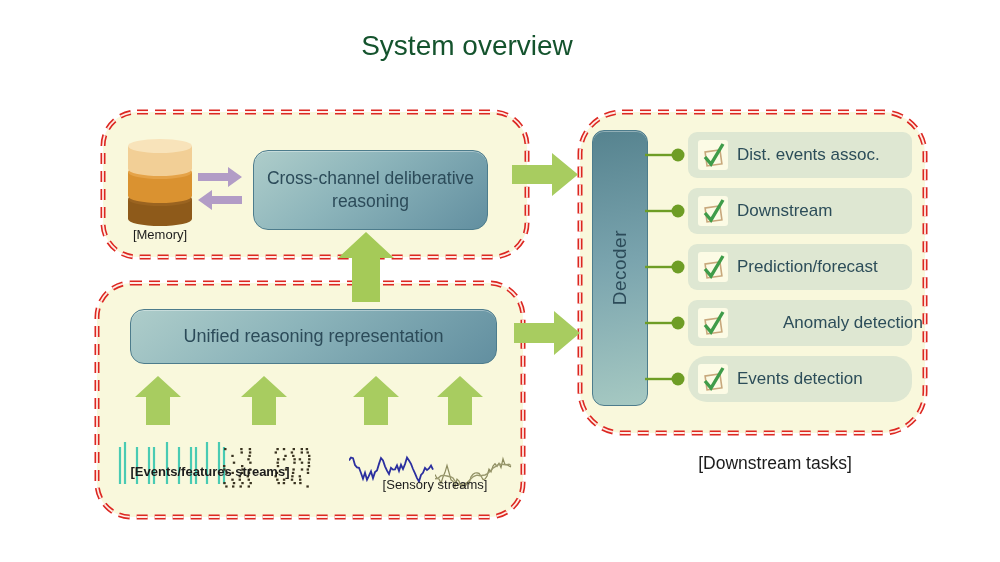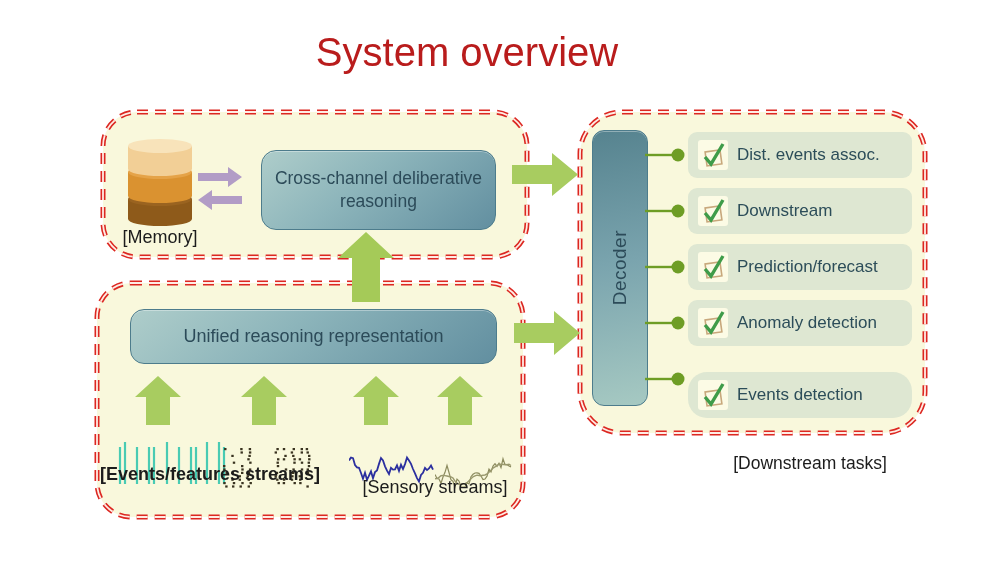--- a/index.html
+++ b/index.html
@@ -1,30 +1,30 @@
 <!DOCTYPE html>
 <html><head>
 <meta charset="utf-8">
 <style>
   html,body{margin:0;padding:0;background:#fff;}
   #canvas{position:relative;width:1000px;height:562px;background:#ffffff;overflow:hidden;
           font-family:"Liberation Sans",sans-serif;}
   .abs{position:absolute;}
-  #title{left:467px;top:30px;transform:translateX(-50%);font-size:40px;color:#b91c1c;white-space:nowrap;}
+  #title{left:467px;top:30px;transform:translateX(-50%);font-size:28px;color:#14532d;white-space:nowrap;}
   .panel{background:#f9f8dc;position:absolute;}
   .dash-svg{position:absolute;left:-4px;top:-4px;overflow:visible;pointer-events:none;}
   .bluebox{position:absolute;display:flex;align-items:center;justify-content:center;text-align:center;
            color:#2c4b59;font-size:17.5px;line-height:1.32;
            border:1px solid #4d7c8c;border-radius:15px;
            background:linear-gradient(140deg,#aecdca 0%,#8db5bb 42%,#628fa0 100%);
            box-shadow:inset 0 1px 0 rgba(255,255,255,.35);}
   #decoder-box{left:592px;top:130px;width:54px;height:274px;border-radius:12px;
            background:linear-gradient(170deg,#56838f 0%,#7aa4ae 48%,#a6c9c2 100%);font-size:19px;}
   #decoder-box span{writing-mode:vertical-rl;transform:rotate(180deg);letter-spacing:.5px;}
-  .lbl{position:absolute;color:#1c1c1c;font-size:18px;text-align:center;white-space:nowrap;}
+  .lbl{position:absolute;color:#1c1c1c;font-size:13px;text-align:center;white-space:nowrap;}
   .task-row{position:absolute;left:688px;width:224px;height:46px;background:#dee7d2;border-radius:9px;
             display:flex;align-items:center;padding-left:10px;box-sizing:border-box;}
   .task-row .tick-tile{width:30px;height:30px;background:#fcfbe5;border-radius:3px;flex:0 0 auto;
             display:flex;align-items:center;justify-content:center;}
   .task-row .task-label{margin-left:9px;color:#2c4d59;font-size:17px;white-space:nowrap;}
 </style>
 </head>
 <body>
 
 <div id="canvas">
@@ -63,21 +63,21 @@
     <rect x="4" y="10" width="64" height="23" fill="#f2cf96"></rect>
     <ellipse cx="36" cy="10" rx="32" ry="7" fill="#f8e3ba"></ellipse>
   </svg>
   <div class="lbl" style="left:112px;top:227px;width:96px;">[Memory]</div>
 
   <svg class="abs" style="left:198px;top:166px;" width="46" height="46">
     <polygon fill="#b29cc6" points="0,7 30,7 30,1 44,11 30,21 30,15 0,15"></polygon>
     <polygon fill="#b29cc6" points="44,30 14,30 14,24 0,34 14,44 14,38 44,38"></polygon>
   </svg>
 
-  <div class="bluebox" style="left:253px;top:150px;width:233px;height:78px;margin-left:8px;">
+  <div class="bluebox" style="left:253px;top:150px;width:233px;height:78px;">
     <span style="display:block;width:215px;">Cross-channel deliberative reasoning</span>
   </div>
 
   <div class="bluebox" style="left:130px;top:309px;width:365px;height:53px;border-radius:14px;font-size:18px;">
     <span>Unified reasoning representation</span>
   </div>
 
   <svg class="abs" style="left:512px;top:151px;" width="68" height="47">
     <polygon fill="#a8cc60" points="0,14 40,14 40,2 66,23.5 40,45 40,33 0,33"></polygon>
   </svg>
@@ -246,34 +246,34 @@
   </div>
   <div class="task-row" style="top:244px;text-align:right;">
     <span class="tick-tile">
       <svg width="30" height="30">
           <rect x="8" y="11" width="15" height="14" fill="none" stroke="#c8a87c" stroke-width="1.6" transform="rotate(-8 15 18)"></rect>
           <path d="M7,17 L13,24 L25,4" fill="none" stroke="#3f9c49" stroke-width="3.4"></path>
         </svg>
     </span>
     <span class="task-label">Prediction/forecast</span>
   </div>
-  <div class="task-row" style="top:300px;">
+  <div class="task-row" style="top:300px;gap:46px;">
     <span class="tick-tile">
       <svg width="30" height="30">
           <rect x="8" y="11" width="15" height="14" fill="none" stroke="#c8a87c" stroke-width="1.6" transform="rotate(-8 15 18)"></rect>
           <path d="M7,17 L13,24 L25,4" fill="none" stroke="#3f9c49" stroke-width="3.4"></path>
         </svg>
     </span>
     <span class="task-label">Anomaly detection</span>
   </div>
-  <div class="task-row" style="top:372px;border-radius:19px;">
+  <div class="task-row" style="top:356px;border-radius:19px;">
     <span class="tick-tile">
       <svg width="30" height="30">
           <rect x="8" y="11" width="15" height="14" fill="none" stroke="#c8a87c" stroke-width="1.6" transform="rotate(-8 15 18)"></rect>
           <path d="M7,17 L13,24 L25,4" fill="none" stroke="#3f9c49" stroke-width="3.4"></path>
         </svg>
     </span>
     <span class="task-label">Events detection</span>
   </div>
 
-  <div class="lbl" style="left:810px;top:453px;transform:translateX(-50%);font-size:17.5px;text-align:center;">[Downstream tasks]</div>
+  <div class="lbl" style="left:775px;top:453px;transform:translateX(-50%);font-size:17.5px;text-align:center;">[Downstream tasks]</div>
 
 </div>
 
 </body></html>

